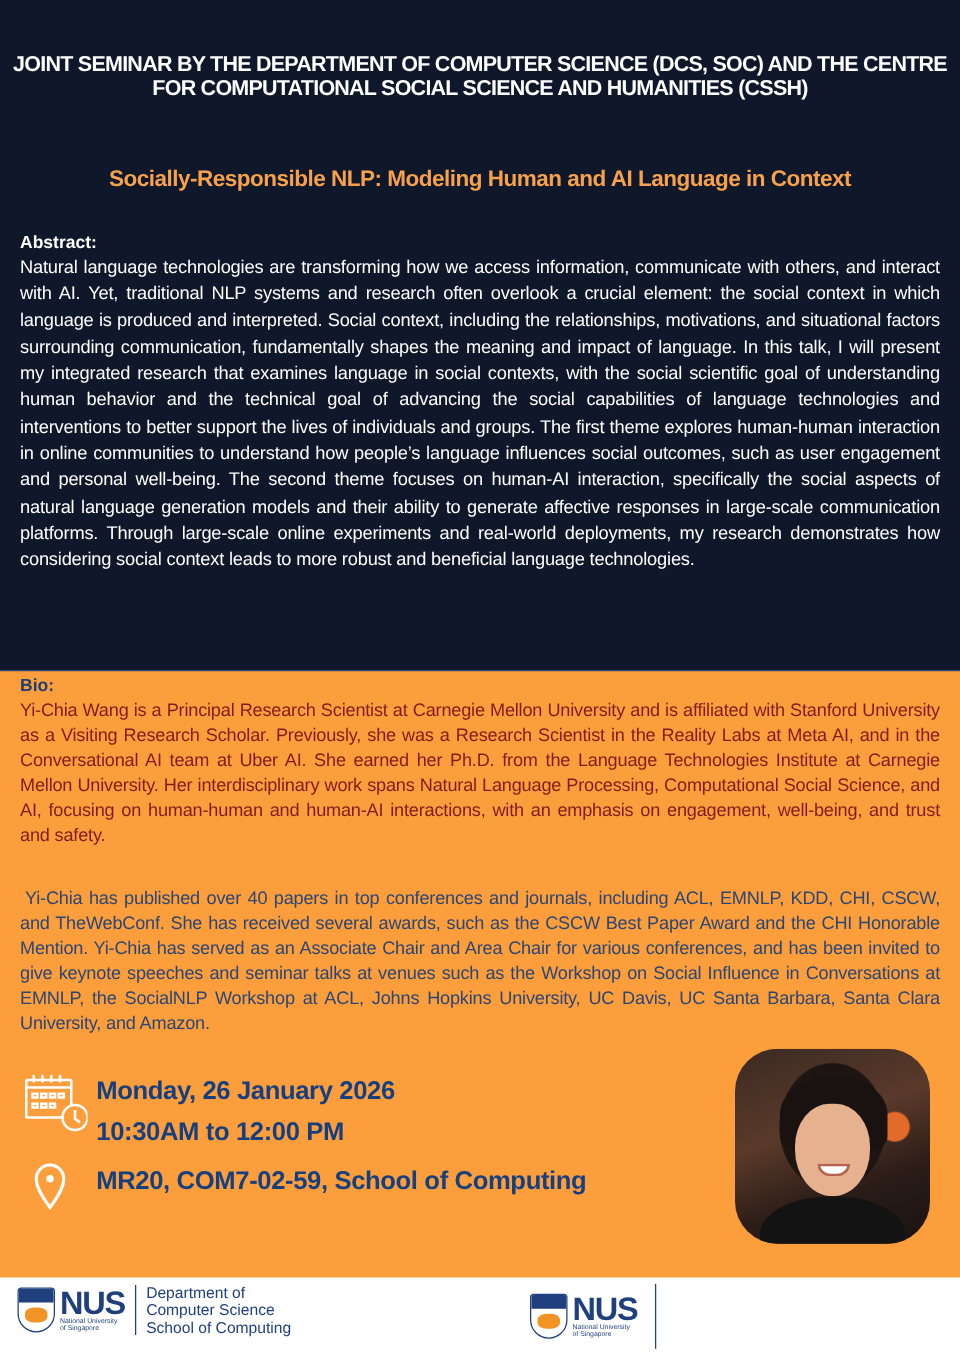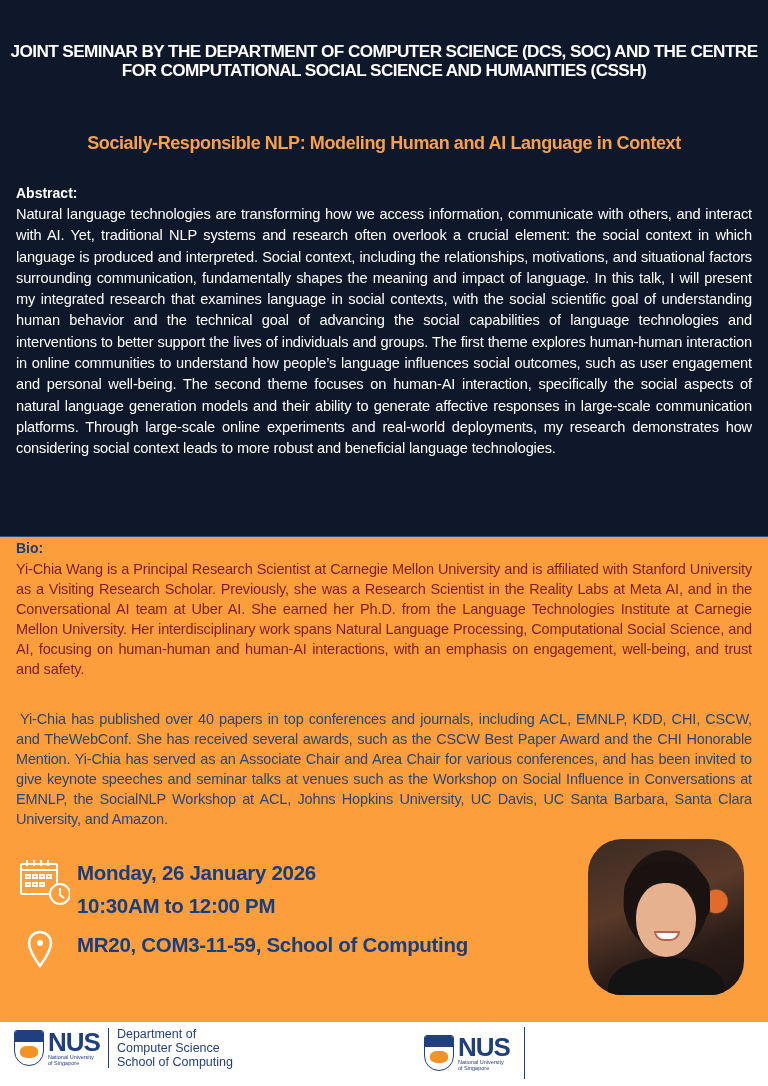--- a/index.html
+++ b/index.html
@@ -71,21 +71,21 @@
 </div>
 <div class="event-line" style="top:861px;">Monday, 26 January 2026</div>
 <div class="event-line" style="top:894px;">10:30AM to 12:00 PM</div>
 
 <div style="position:absolute;left:26px;top:930px;width:28px;height:38px;">
   <svg width="28" height="38" viewBox="0 0 28 38" fill="none" stroke="#fff" stroke-width="2.5">
     <path d="M14 36 C6 25 3 19 3 13 A11 11 0 0 1 25 13 C25 19 22 25 14 36 Z"></path>
     <circle cx="14" cy="13" r="3" fill="#fff" stroke="none"></circle>
   </svg>
 </div>
-<div class="event-line" style="top:933px;">MR20, COM3-11-59, School of Computing</div>
+<div class="event-line" style="top:933px;">MR20, COM7-02-59, School of Computing</div>
 
 <div class="photo">
   <div class="hair"></div>
   <div class="face"></div>
   <div class="smile"></div>
   <div class="shoulders"></div>
 </div>
 
 <div class="footer"></div>
 

